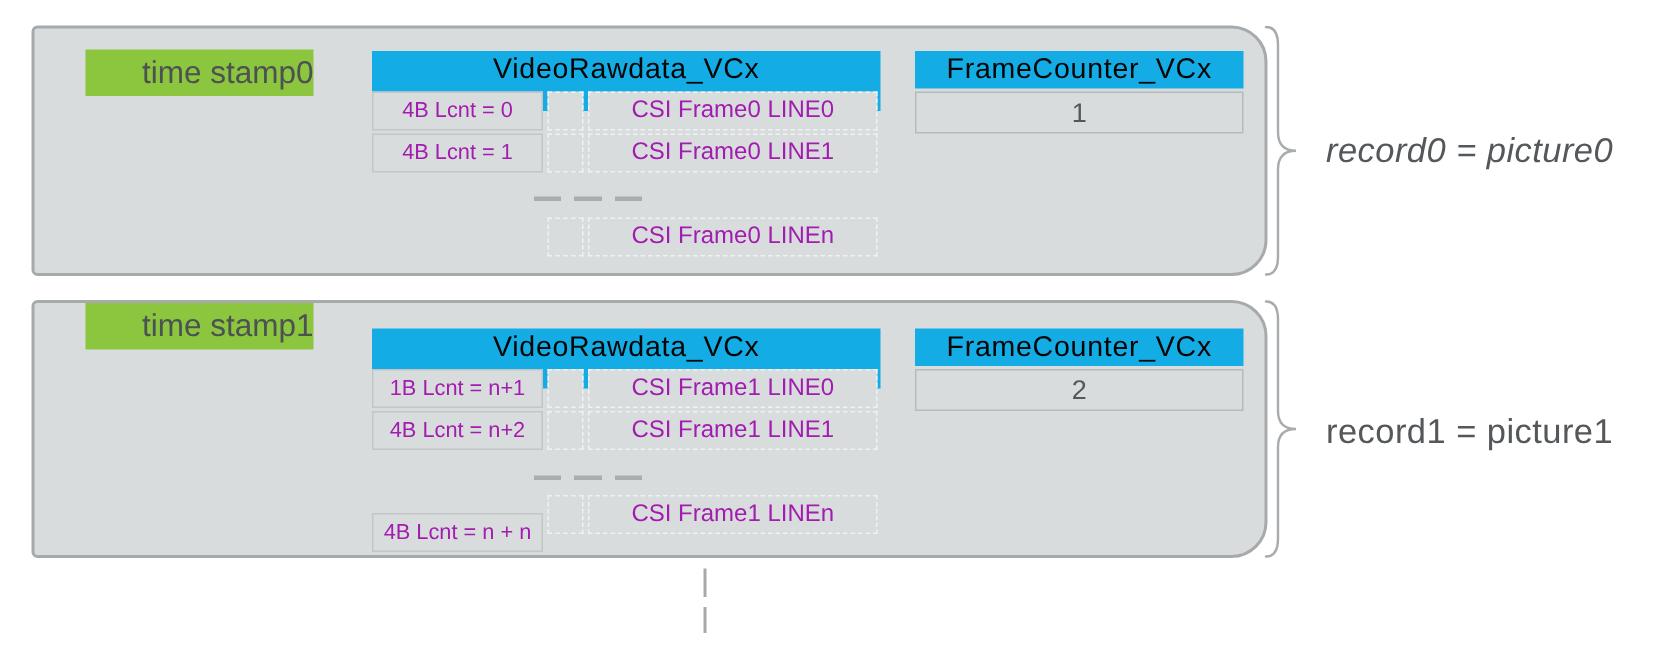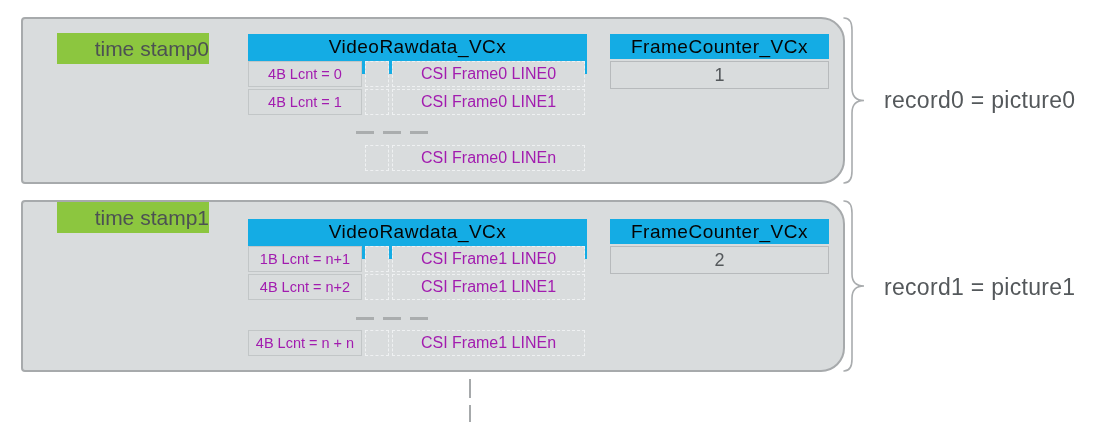--- a/index.html
+++ b/index.html
@@ -71,38 +71,38 @@
     <div class="cell gap" style="top:126px;"></div>
     <div class="cell csi" style="top:126px;">CSI Frame0 LINEn</div>
 
     <div class="ch" style="top:15px;">FrameCounter_VCx</div>
     <div class="cval" style="top:42px;">1</div>
   </div>
 
   <svg class="brace" style="top:17px;" width="30" height="167">
     <path d="M 2 1 Q 10 1 10 13 L 10 71 Q 10 83.5 22 83.5 Q 10 83.5 10 96 L 10 154 Q 10 166 2 166" fill="none" stroke="#a9acae" stroke-width="1.6" stroke-linecap="round"></path>
   </svg>
-  <div class="blabel" style="top:87px;">record0 = picture0</div>
+  <div class="blabel" style="top:87px;font-style:italic;">record0 = picture0</div>
 
   <div class="record" style="top:200px;height:172px;">
     <div class="ts" style="top:0;">time stamp1</div>
 
     <div class="vh" style="top:17px;">VideoRawdata_VCx</div>
 
     <div class="cell lcnt" style="top:44px;">1B Lcnt = n+1</div>
     <div class="cell gap" style="top:44px;"></div>
     <div class="cell csi" style="top:44px;">CSI Frame1 LINE0</div>
 
     <div class="cell lcnt" style="top:72px;">4B Lcnt = n+2</div>
     <div class="cell gap" style="top:72px;"></div>
     <div class="cell csi" style="top:72px;">CSI Frame1 LINE1</div>
 
     <div class="sep" style="top:115px;"></div>
 
-    <div class="cell lcnt" style="top:128px;">4B Lcnt = n + n</div>
+    <div class="cell lcnt" style="top:140px;">4B Lcnt = n + n</div>
     <div class="cell gap" style="top:128px;"></div>
     <div class="cell csi" style="top:128px;">CSI Frame1 LINEn</div>
 
     <div class="ch" style="top:17px;">FrameCounter_VCx</div>
     <div class="cval" style="top:44px;">2</div>
   </div>
 
   <svg class="brace" style="top:200px;" width="30" height="172">
     <path d="M 2 1 Q 10 1 10 13 L 10 74 Q 10 86 22 86 Q 10 86 10 98 L 10 159 Q 10 171 2 171" fill="none" stroke="#a9acae" stroke-width="1.6" stroke-linecap="round"></path>
   </svg>

